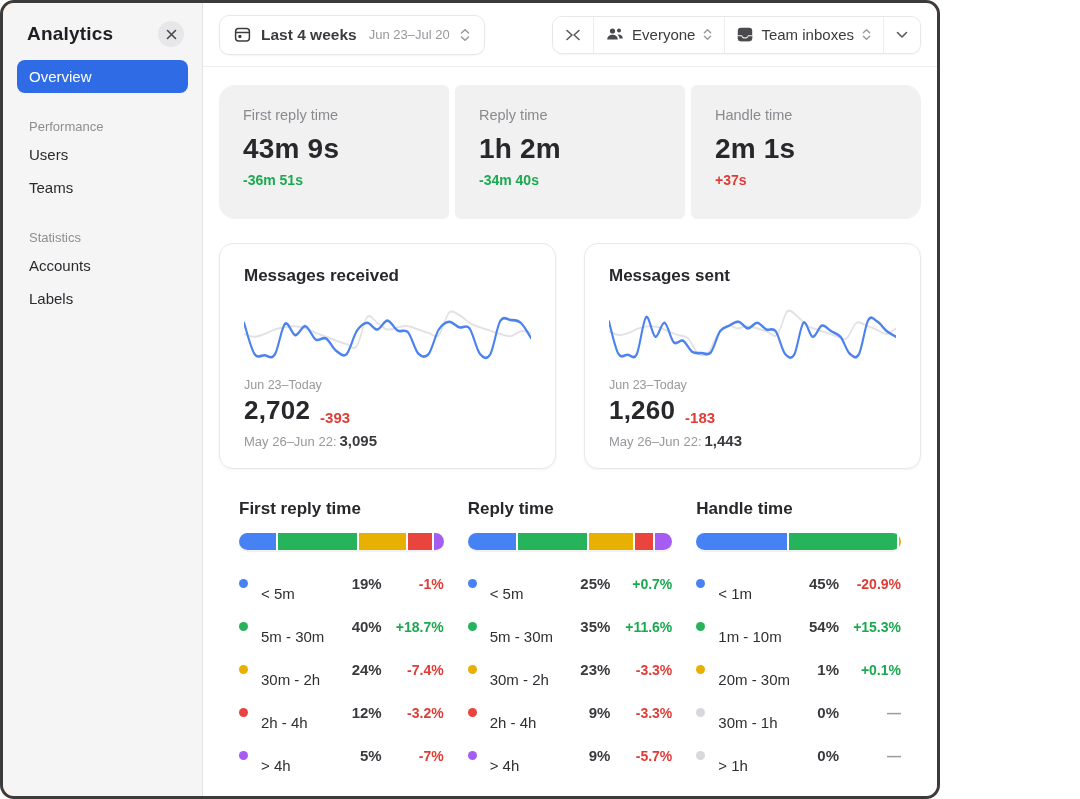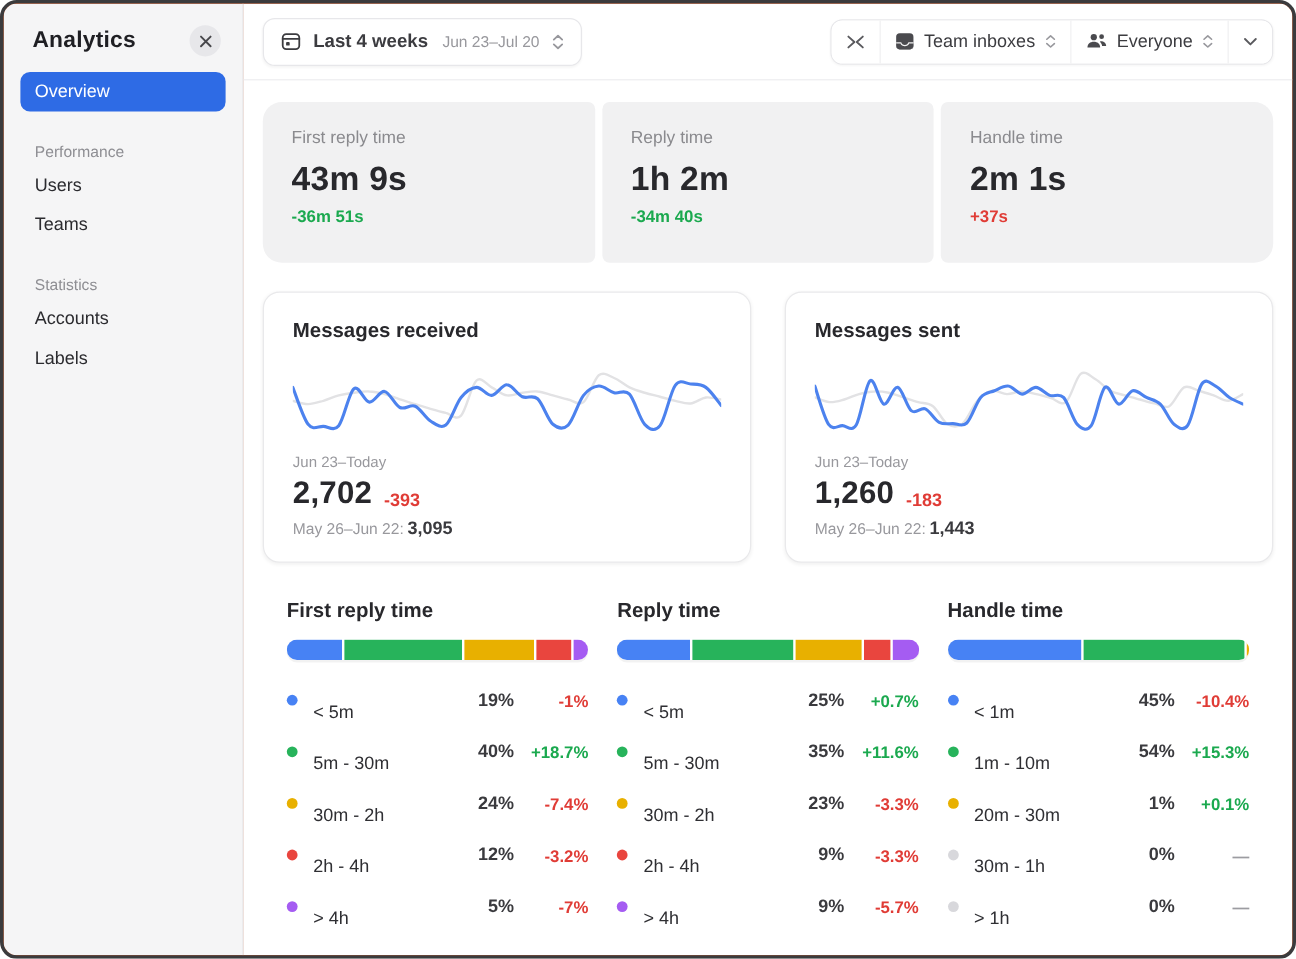--- a/index.html
+++ b/index.html
@@ -1,22 +1,22 @@
 <!DOCTYPE html>
 <html><head>
 <meta charset="utf-8">
 <style>
   * { margin:0; padding:0; box-sizing:border-box; }
   html,body { background:#fff; }
   body { font-family:"Liberation Sans", sans-serif; color:#2b2b2f; -webkit-font-smoothing:antialiased; }
 
   .window {
-    width:1080px; height:799px;
+    width:940px; height:799px;
     border:3px solid #3b3b3d; border-radius:14px;
-    overflow:hidden; display:flex; background:#c2410c;
+    overflow:hidden; display:flex; background:#f97316;
   }
 
   
   .sidebar {
     width:200px; flex:0 0 200px; background:#f5f5f6;
     border-right:1px solid #e4e4e7; padding:18px 14px;
   }
   .sidebar-header { display:flex; align-items:center; justify-content:space-between; padding:0 4px 0 10px; }
   .sidebar-title { font-size:19px; font-weight:700; color:#1f1f23; letter-spacing:.2px; }
   .close-btn {
@@ -155,44 +155,44 @@
         <button class="filter-item">
           <span class="icon">
             <svg width="16" height="14" viewBox="0 0 16 14" class="gl" stroke="#5a5a5e" stroke-width="1.6">
                 <path d="M2 2.5 L7 7 L2 11.5"></path>
                 <path d="M14 2.5 L9 7 L14 11.5"></path>
               </svg>
           </span>
         </button>
         <button class="filter-item">
           <span class="icon">
-            <svg width="16" height="15" viewBox="0 0 16 15">
-              <rect x="0.8" y="0.8" width="14.4" height="13.4" rx="3" fill="#4a4a4e"></rect>
-              <path d="M0.8 8.2 L5 8.2 C5.3 9.5 6.5 10.4 8 10.4 C9.5 10.4 10.7 9.5 11 8.2 L15.2 8.2 L15.2 11.2 C15.2 12.9 13.9 14.2 12.2 14.2 L3.8 14.2 C2.1 14.2 0.8 12.9 0.8 11.2 Z" fill="#fff" opacity="0.92"></path>
-              <path d="M0.8 9.2 L4.4 9.2 C4.9 10.6 6.3 11.5 8 11.5 C9.7 11.5 11.1 10.6 11.6 9.2 L15.2 9.2 L15.2 11.2 C15.2 12.9 13.9 14.2 12.2 14.2 L3.8 14.2 C2.1 14.2 0.8 12.9 0.8 11.2 Z" fill="#4a4a4e"></path>
-            </svg>
-          </span>
-          <span>Team inboxes</span>
-          <span class="icon">
-            <svg width="9" height="13" viewBox="0 0 10 14" class="gl" stroke="#98989d" stroke-width="1.5">
-                <path d="M1.5 5 L5 1.8 L8.5 5"></path>
-                <path d="M1.5 9 L5 12.2 L8.5 9"></path>
-              </svg>
-          </span>
-        </button>
-        <button class="filter-item">
-          <span class="icon">
             <svg width="18" height="15" viewBox="0 0 18 15" fill="#4a4a4e">
               <circle cx="6.5" cy="4" r="2.6"></circle>
               <path d="M1.2 12.6 C1.2 9.6 3.5 7.8 6.5 7.8 C9.5 7.8 11.8 9.6 11.8 12.6 Z"></path>
               <circle cx="13" cy="3.6" r="2"></circle>
               <path d="M12.4 7.4 C14.9 7.4 16.8 9 16.8 11.4 L13.4 11.4 C13.3 9.8 12.6 8.6 11.6 7.7 C11.9 7.5 12.1 7.4 12.4 7.4 Z"></path>
             </svg>
           </span>
           <span>Everyone</span>
+          <span class="icon">
+            <svg width="9" height="13" viewBox="0 0 10 14" class="gl" stroke="#98989d" stroke-width="1.5">
+                <path d="M1.5 5 L5 1.8 L8.5 5"></path>
+                <path d="M1.5 9 L5 12.2 L8.5 9"></path>
+              </svg>
+          </span>
+        </button>
+        <button class="filter-item">
+          <span class="icon">
+            <svg width="16" height="15" viewBox="0 0 16 15">
+              <rect x="0.8" y="0.8" width="14.4" height="13.4" rx="3" fill="#4a4a4e"></rect>
+              <path d="M0.8 8.2 L5 8.2 C5.3 9.5 6.5 10.4 8 10.4 C9.5 10.4 10.7 9.5 11 8.2 L15.2 8.2 L15.2 11.2 C15.2 12.9 13.9 14.2 12.2 14.2 L3.8 14.2 C2.1 14.2 0.8 12.9 0.8 11.2 Z" fill="#fff" opacity="0.92"></path>
+              <path d="M0.8 9.2 L4.4 9.2 C4.9 10.6 6.3 11.5 8 11.5 C9.7 11.5 11.1 10.6 11.6 9.2 L15.2 9.2 L15.2 11.2 C15.2 12.9 13.9 14.2 12.2 14.2 L3.8 14.2 C2.1 14.2 0.8 12.9 0.8 11.2 Z" fill="#4a4a4e"></path>
+            </svg>
+          </span>
+          <span>Team inboxes</span>
           <span class="icon">
             <svg width="9" height="13" viewBox="0 0 10 14" class="gl" stroke="#98989d" stroke-width="1.5">
                 <path d="M1.5 5 L5 1.8 L8.5 5"></path>
                 <path d="M1.5 9 L5 12.2 L8.5 9"></path>
               </svg>
           </span>
         </button>
         <button class="filter-item">
           <span class="icon">
             <svg width="12" height="8" viewBox="0 0 12 8" class="gl" stroke="#5a5a5e" stroke-width="1.6">
@@ -342,21 +342,21 @@
           <div class="dist-bar">
               <div class="seg" style="flex-grow: 45; background: rgb(71, 130, 244);"></div>
               <div class="seg" style="flex-grow: 54; background: rgb(39, 179, 91);"></div>
               <div class="seg" style="flex-grow: 1; background: rgb(232, 176, 0);"></div>
             </div>
           <div class="legend">
               <div class="legend-row">
                 <span class="legend-dot" style="background: rgb(71, 130, 244);"></span>
                 <span class="legend-label">&lt; 1m</span>
                 <span class="legend-pct">45%</span>
-                <span class="legend-delta" style="color: rgb(224, 60, 54);">-10.4%</span>
+                <span class="legend-delta" style="color: rgb(224, 60, 54);">-20.9%</span>
               </div>
               <div class="legend-row">
                 <span class="legend-dot" style="background: rgb(39, 179, 91);"></span>
                 <span class="legend-label">1m - 10m</span>
                 <span class="legend-pct">54%</span>
                 <span class="legend-delta" style="color: rgb(27, 169, 79);">+15.3%</span>
               </div>
               <div class="legend-row">
                 <span class="legend-dot" style="background: rgb(232, 176, 0);"></span>
                 <span class="legend-label">20m - 30m</span>

